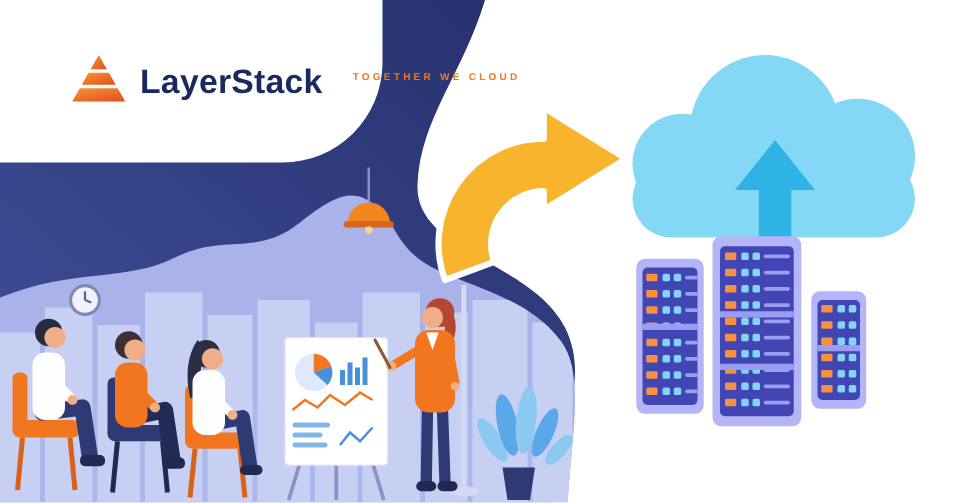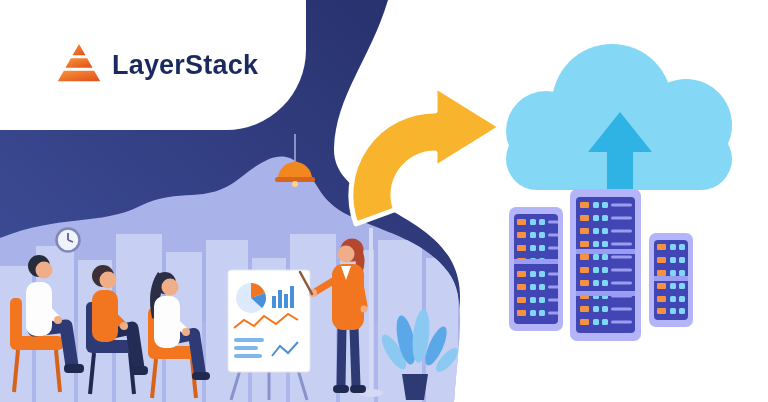--- a/index.html
+++ b/index.html
@@ -246,16 +246,17 @@
           <stop offset="0" stop-color="#f7953c"></stop>
           <stop offset="1" stop-color="#e4521b"></stop>
         </linearGradient>
       </defs>
       <path d="M24,2 L30.8,14 H17.2 Z" fill="url(#logoGrad)"></path>
       <path d="M15.5,17 H32.5 L38.2,27 H9.8 Z" fill="url(#logoGrad)"></path>
       <path d="M8.1,30 H39.9 L46.2,41 H1.8 Z" fill="url(#logoGrad)"></path>
     </svg>
     <div class="logo-text">
       <div class="brand-name" style="color: rgb(27, 42, 94);">LayerStack</div>
+      <div class="brand-tagline" style="color: rgb(242, 118, 31);">TOGETHER WE CLOUD</div>
     </div>
   </div>
 
 </div>
 
 </body></html>

